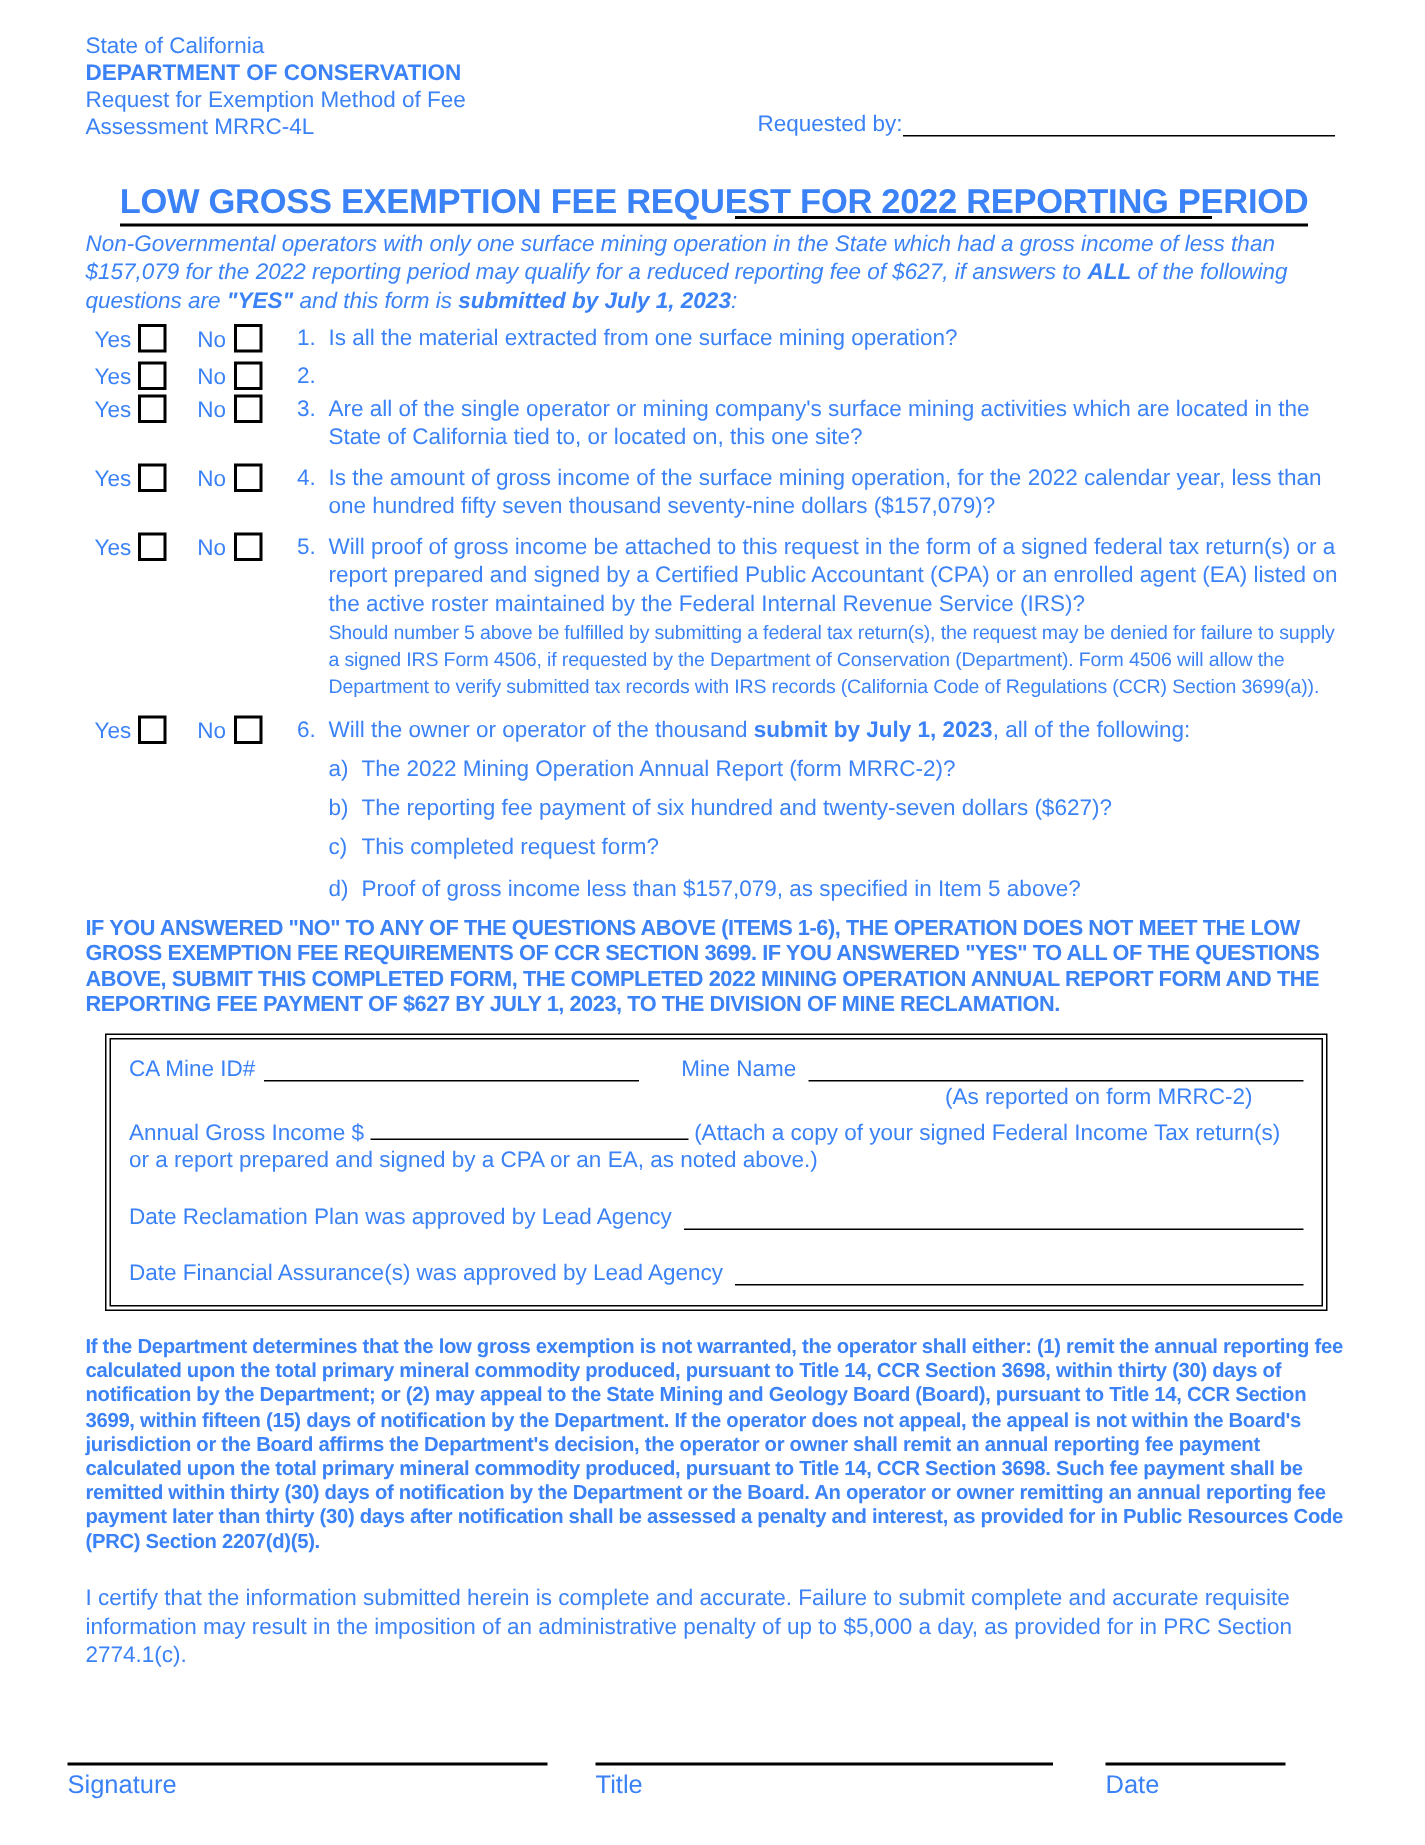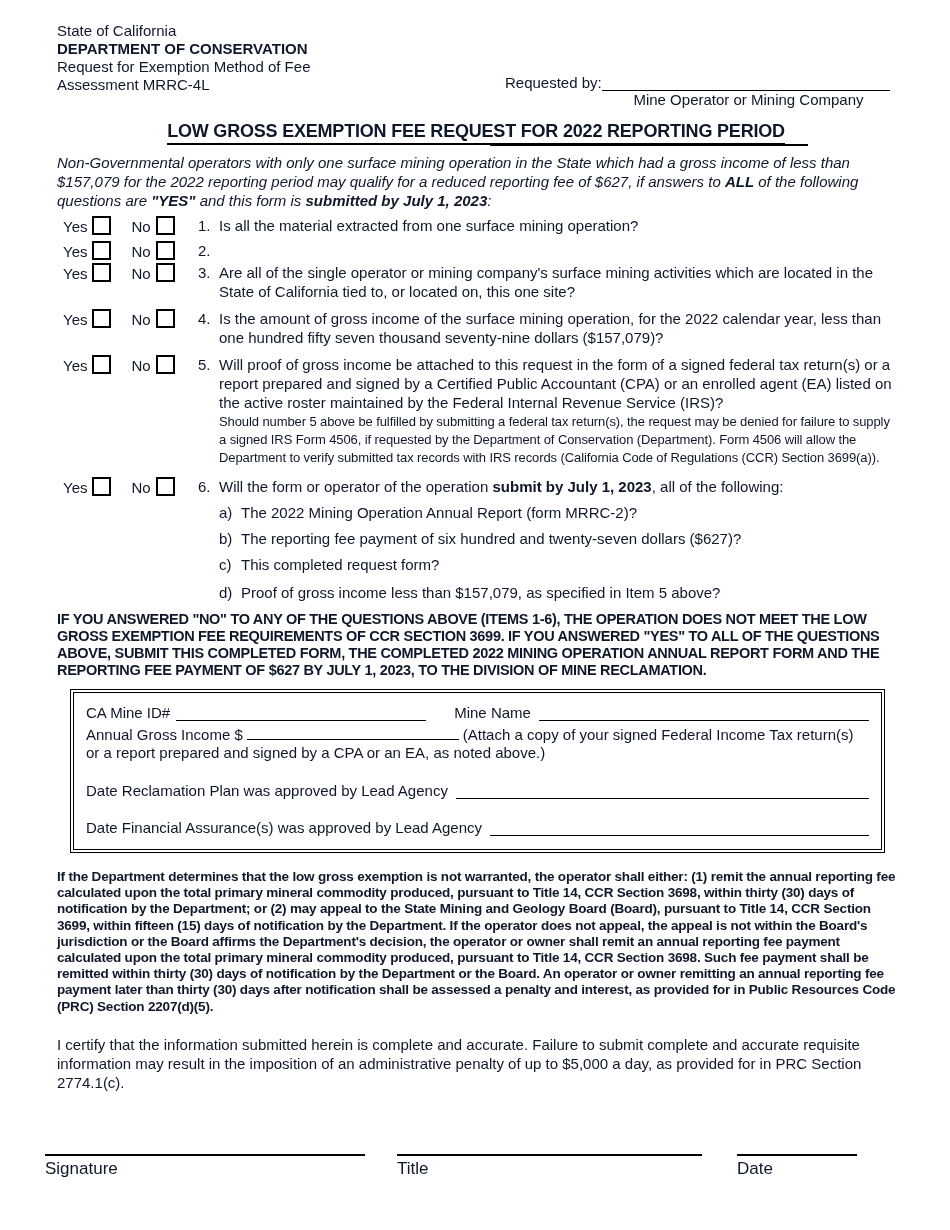--- a/index.html
+++ b/index.html
@@ -2,38 +2,38 @@
 <html><head>
 <meta charset="utf-8">
 <style>
   * { margin:0; padding:0; box-sizing:border-box; }
   html,body { background:#fff; }
   .page {
     position:relative;
     width:950px; height:1230px;
     margin:0 auto;
     background:#fff;
-    color:#0f172a;
+    color:#3b82f6;
     font-family:"Liberation Sans", sans-serif;
     font-size:15px;
     padding:22px 55px 0 57px;
     overflow:hidden;
   }
   
   .hdr-left { line-height:18px; }
   .hdr-dept { font-weight:bold; }
   .hdr-right { position:absolute; left:505px; top:74px; width:385px; }
   .req-row { display:flex; align-items:flex-end; }
   .req-label { flex:none; }
   .blank { border-bottom:1.5px solid #000; display:inline-block; }
   .req-blank { flex:1; height:16px; }
   .req-caption { margin-left:102px; text-align:center; line-height:18px; }
   
   .title-wrap { position:relative; text-align:center; margin-top:27px; height:26px; }
-  .title { display:inline-block; font-size:18px; font-weight:bold; letter-spacing:-0.2px; padding-bottom:1px; border-bottom:2px solid #000; }
+  .title { display:inline-block; font-size:23px; font-weight:bold; letter-spacing:-0.2px; padding-bottom:1px; border-bottom:2px solid #000; }
   .title-underline2 { position:absolute; left:433px; top:23px; width:318px; height:2px; background:#000; }
   
   .intro { margin-top:6px; width:842px; line-height:19px;font-style:italic; }
   .b { font-weight:bold; }
   
   .questions { margin-top:6px; }
   .qrow { display:flex; }
   .yn { flex:none; width:141px; display:flex; align-items:flex-start; padding-left:6px; }
   .yn-label { line-height:21px; }
   .cb { width:19px; height:19px; border:2px solid #000; background:#fff; display:inline-block; margin-left:5px; flex:none; }
@@ -85,21 +85,20 @@
     <div>State of California</div>
     <div class="hdr-dept">DEPARTMENT OF CONSERVATION</div>
     <div>Request for Exemption Method of Fee</div>
     <div>Assessment MRRC-4L</div>
   </div>
   <div class="hdr-right">
     <div class="req-row">
       <span class="req-label">Requested by:</span>
       <span class="blank req-blank"></span>
     </div>
-    <div class="req-caption">Mine Operator or Mining Company</div>
   </div>
 
   <div class="title-wrap">
     <span class="title">LOW GROSS EXEMPTION FEE REQUEST FOR 2022 REPORTING PERIOD</span>
     <span class="title-underline2"></span>
   </div>
 
   <div class="intro"><span>Non-Governmental operators with only one surface mining operation in the State which had a gross income of less than $157,079 for the 2022 reporting period may qualify for a reduced reporting fee of $627, if answers to </span><span class="b">ALL</span><span> of the following questions are </span><span class="b">"YES"</span><span> and this form is </span><span class="b">submitted by July 1, 2023</span><span>:</span></div>
 
   <div class="questions">
@@ -174,21 +173,21 @@
     <div class="qrow">
       <span class="yn">
         <span class="yn-label">Yes</span>
         <span class="cb"></span>
         <span class="yn-label no-label">No</span>
         <span class="cb"></span>
       </span>
       <div class="qbody">
         <span class="qnum">6.</span>
         <div class="qtext">
-          <span>Will the form or operator of the operation </span><span class="b">submit by July 1, 2023</span><span>, all of the following:</span>
+          <span>Will the owner or operator of the thousand </span><span class="b">submit by July 1, 2023</span><span>, all of the following:</span>
           <div class="sub-row">
             <span class="sub-letter">a)</span>
             <span class="sub-text">The 2022 Mining Operation Annual Report (form MRRC-2)?</span>
           </div>
           <div class="sub-row">
             <span class="sub-letter">b)</span>
             <span class="sub-text">The reporting fee payment of six hundred and twenty-seven dollars ($627)?</span>
           </div>
           <div class="sub-row">
             <span class="sub-letter">c)</span>
@@ -207,20 +206,21 @@
   <div class="warning">IF YOU ANSWERED "NO" TO ANY OF THE QUESTIONS ABOVE (ITEMS 1-6), THE OPERATION DOES NOT MEET THE LOW GROSS EXEMPTION FEE  REQUIREMENTS OF CCR SECTION 3699.  IF YOU ANSWERED "YES"  TO ALL OF THE QUESTIONS ABOVE, SUBMIT THIS COMPLETED FORM, THE COMPLETED 2022 MINING OPERATION ANNUAL REPORT FORM AND THE REPORTING FEE PAYMENT OF $627 BY JULY 1, 2023, TO THE DIVISION OF MINE RECLAMATION.</div>
 
   <div class="info-box">
     <div class="box-row1">
       <span class="lbl">CA Mine ID#</span>
       <span class="blank id-blank"></span>
       <span class="mid-gap"></span>
       <span class="lbl">Mine Name</span>
       <span class="blank name-blank"></span>
     </div>
+    <div class="as-reported">(As reported on form MRRC-2)</div>
     <div class="agi"><span>Annual Gross Income $</span><span class="blank agi-blank"></span><span>(Attach a copy of your signed Federal Income Tax return(s) or a report prepared and signed by a CPA or an EA, as noted above.)</span></div>
     <div class="date-row">
       <span class="lbl">Date Reclamation Plan was approved by Lead Agency</span>
       <span class="blank date-blank"></span>
     </div>
     <div class="date-row">
       <span class="lbl">Date Financial Assurance(s) was approved by Lead Agency</span>
       <span class="blank date-blank"></span>
     </div>
   </div>

